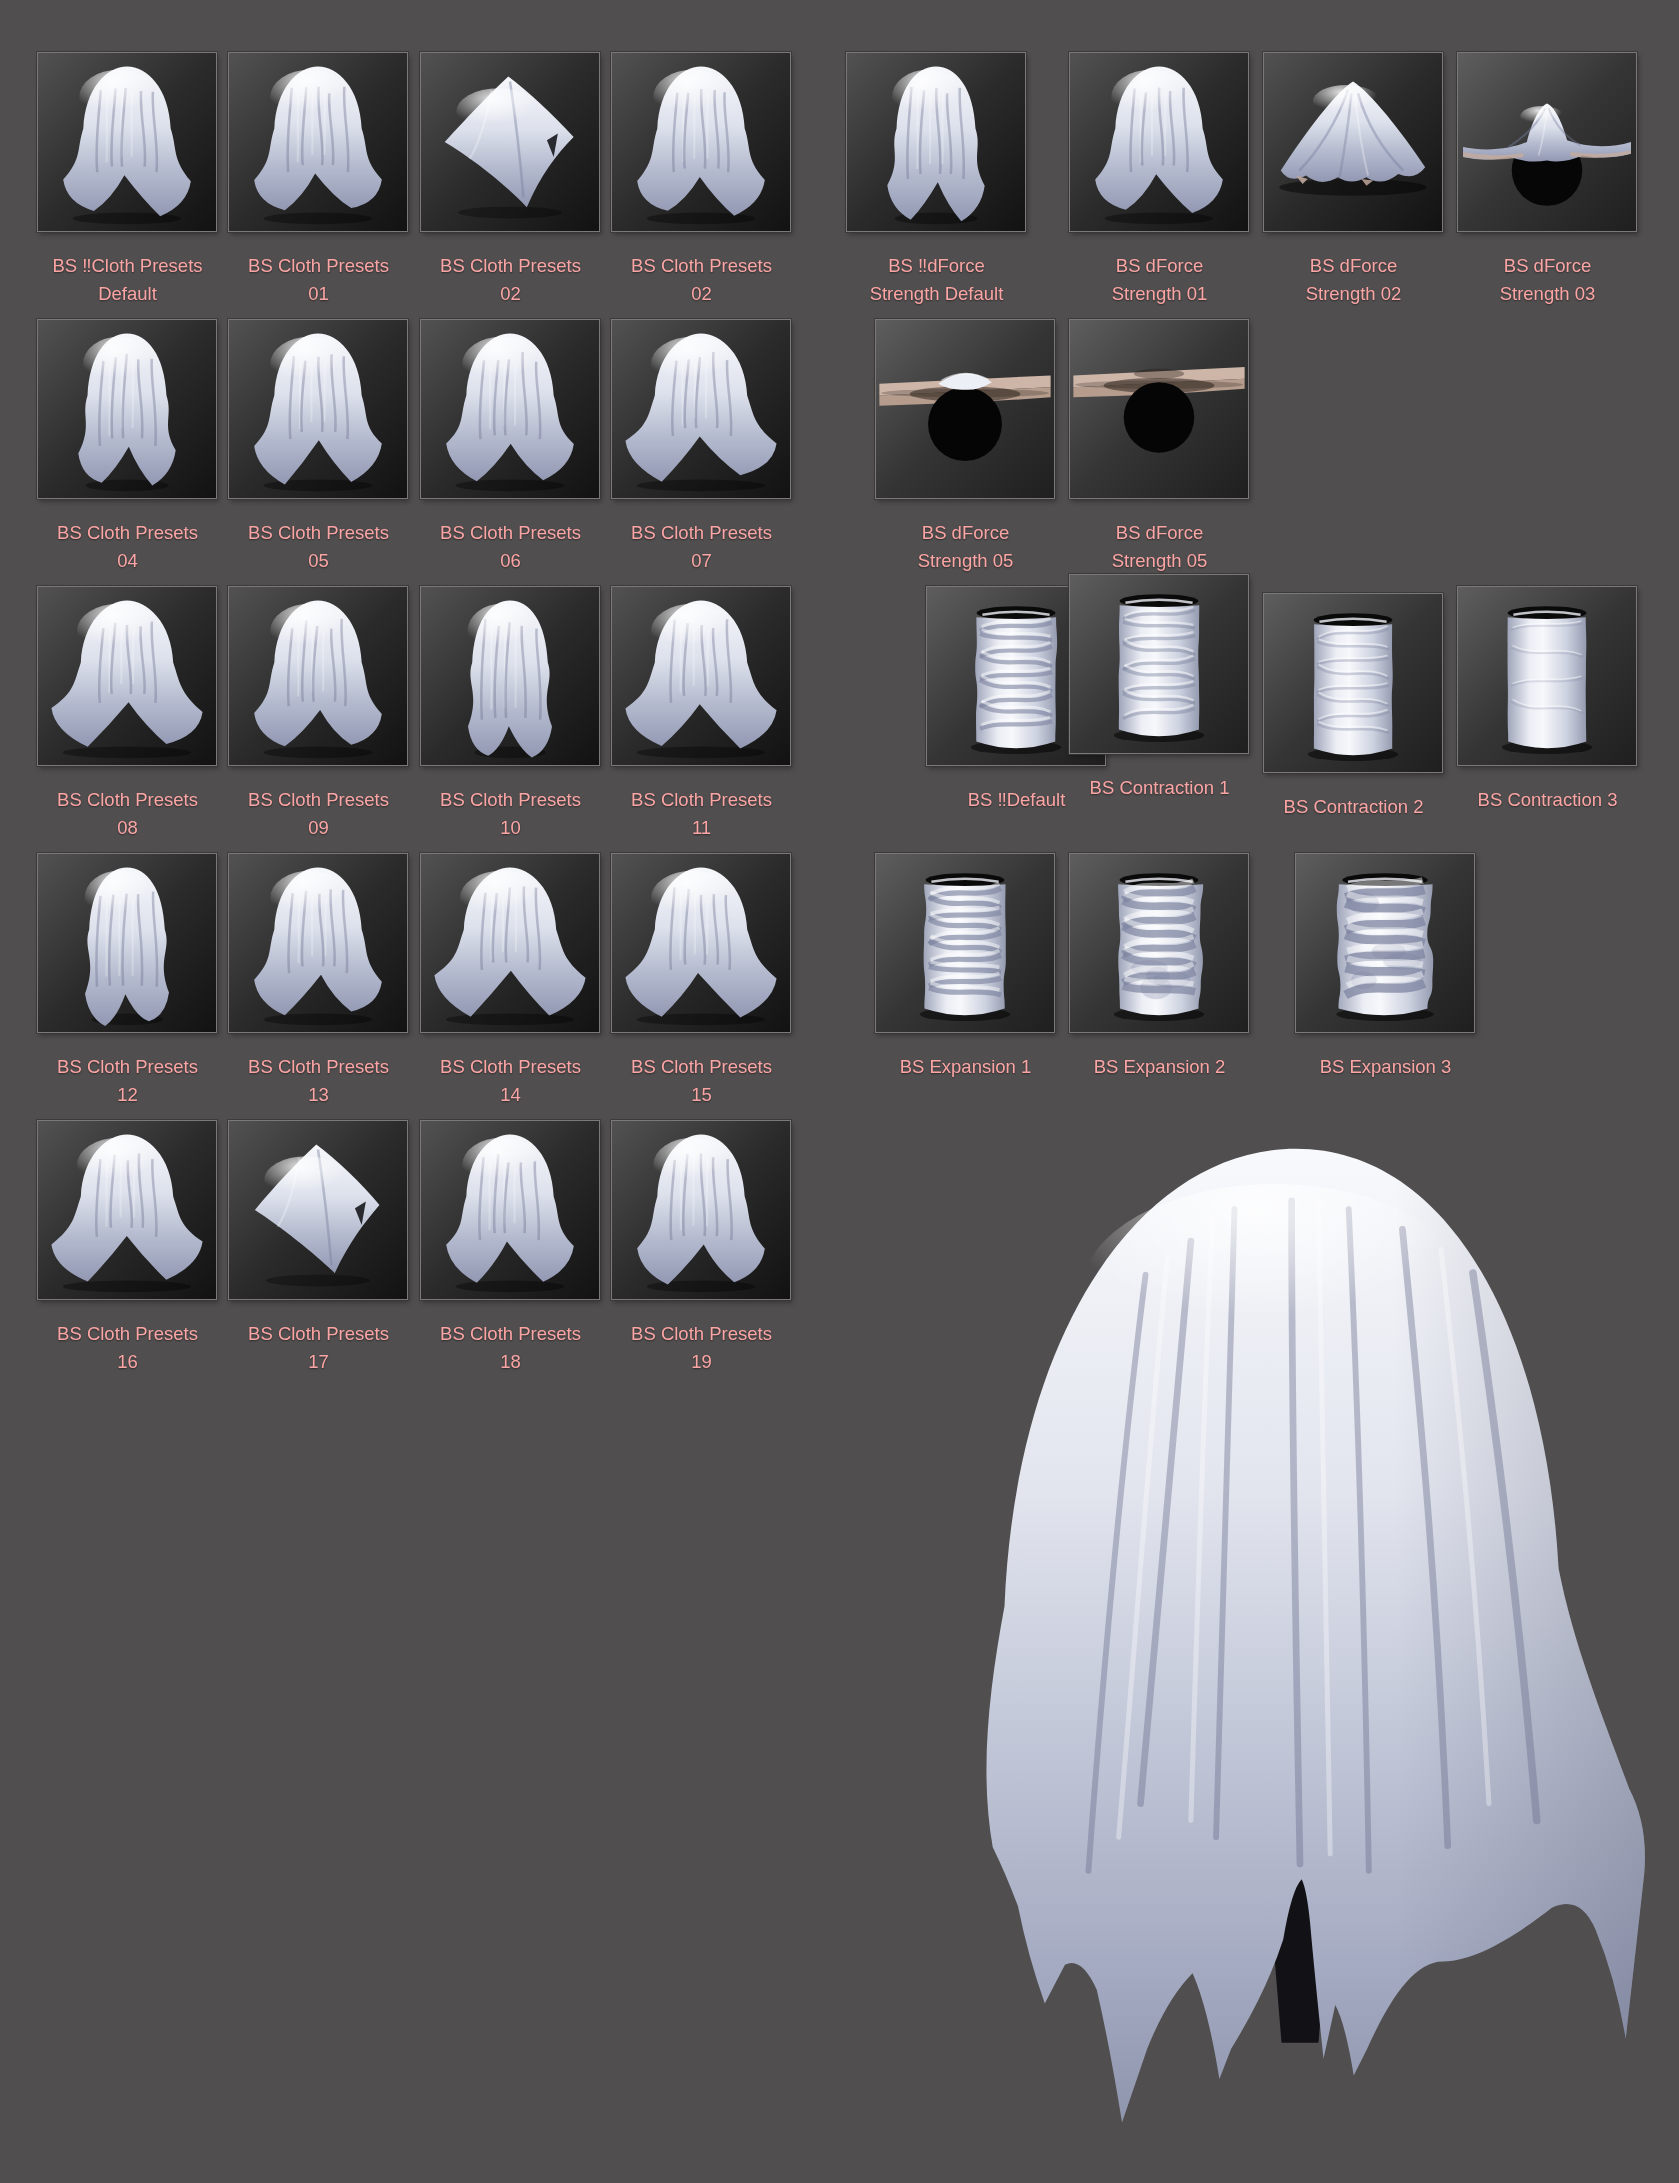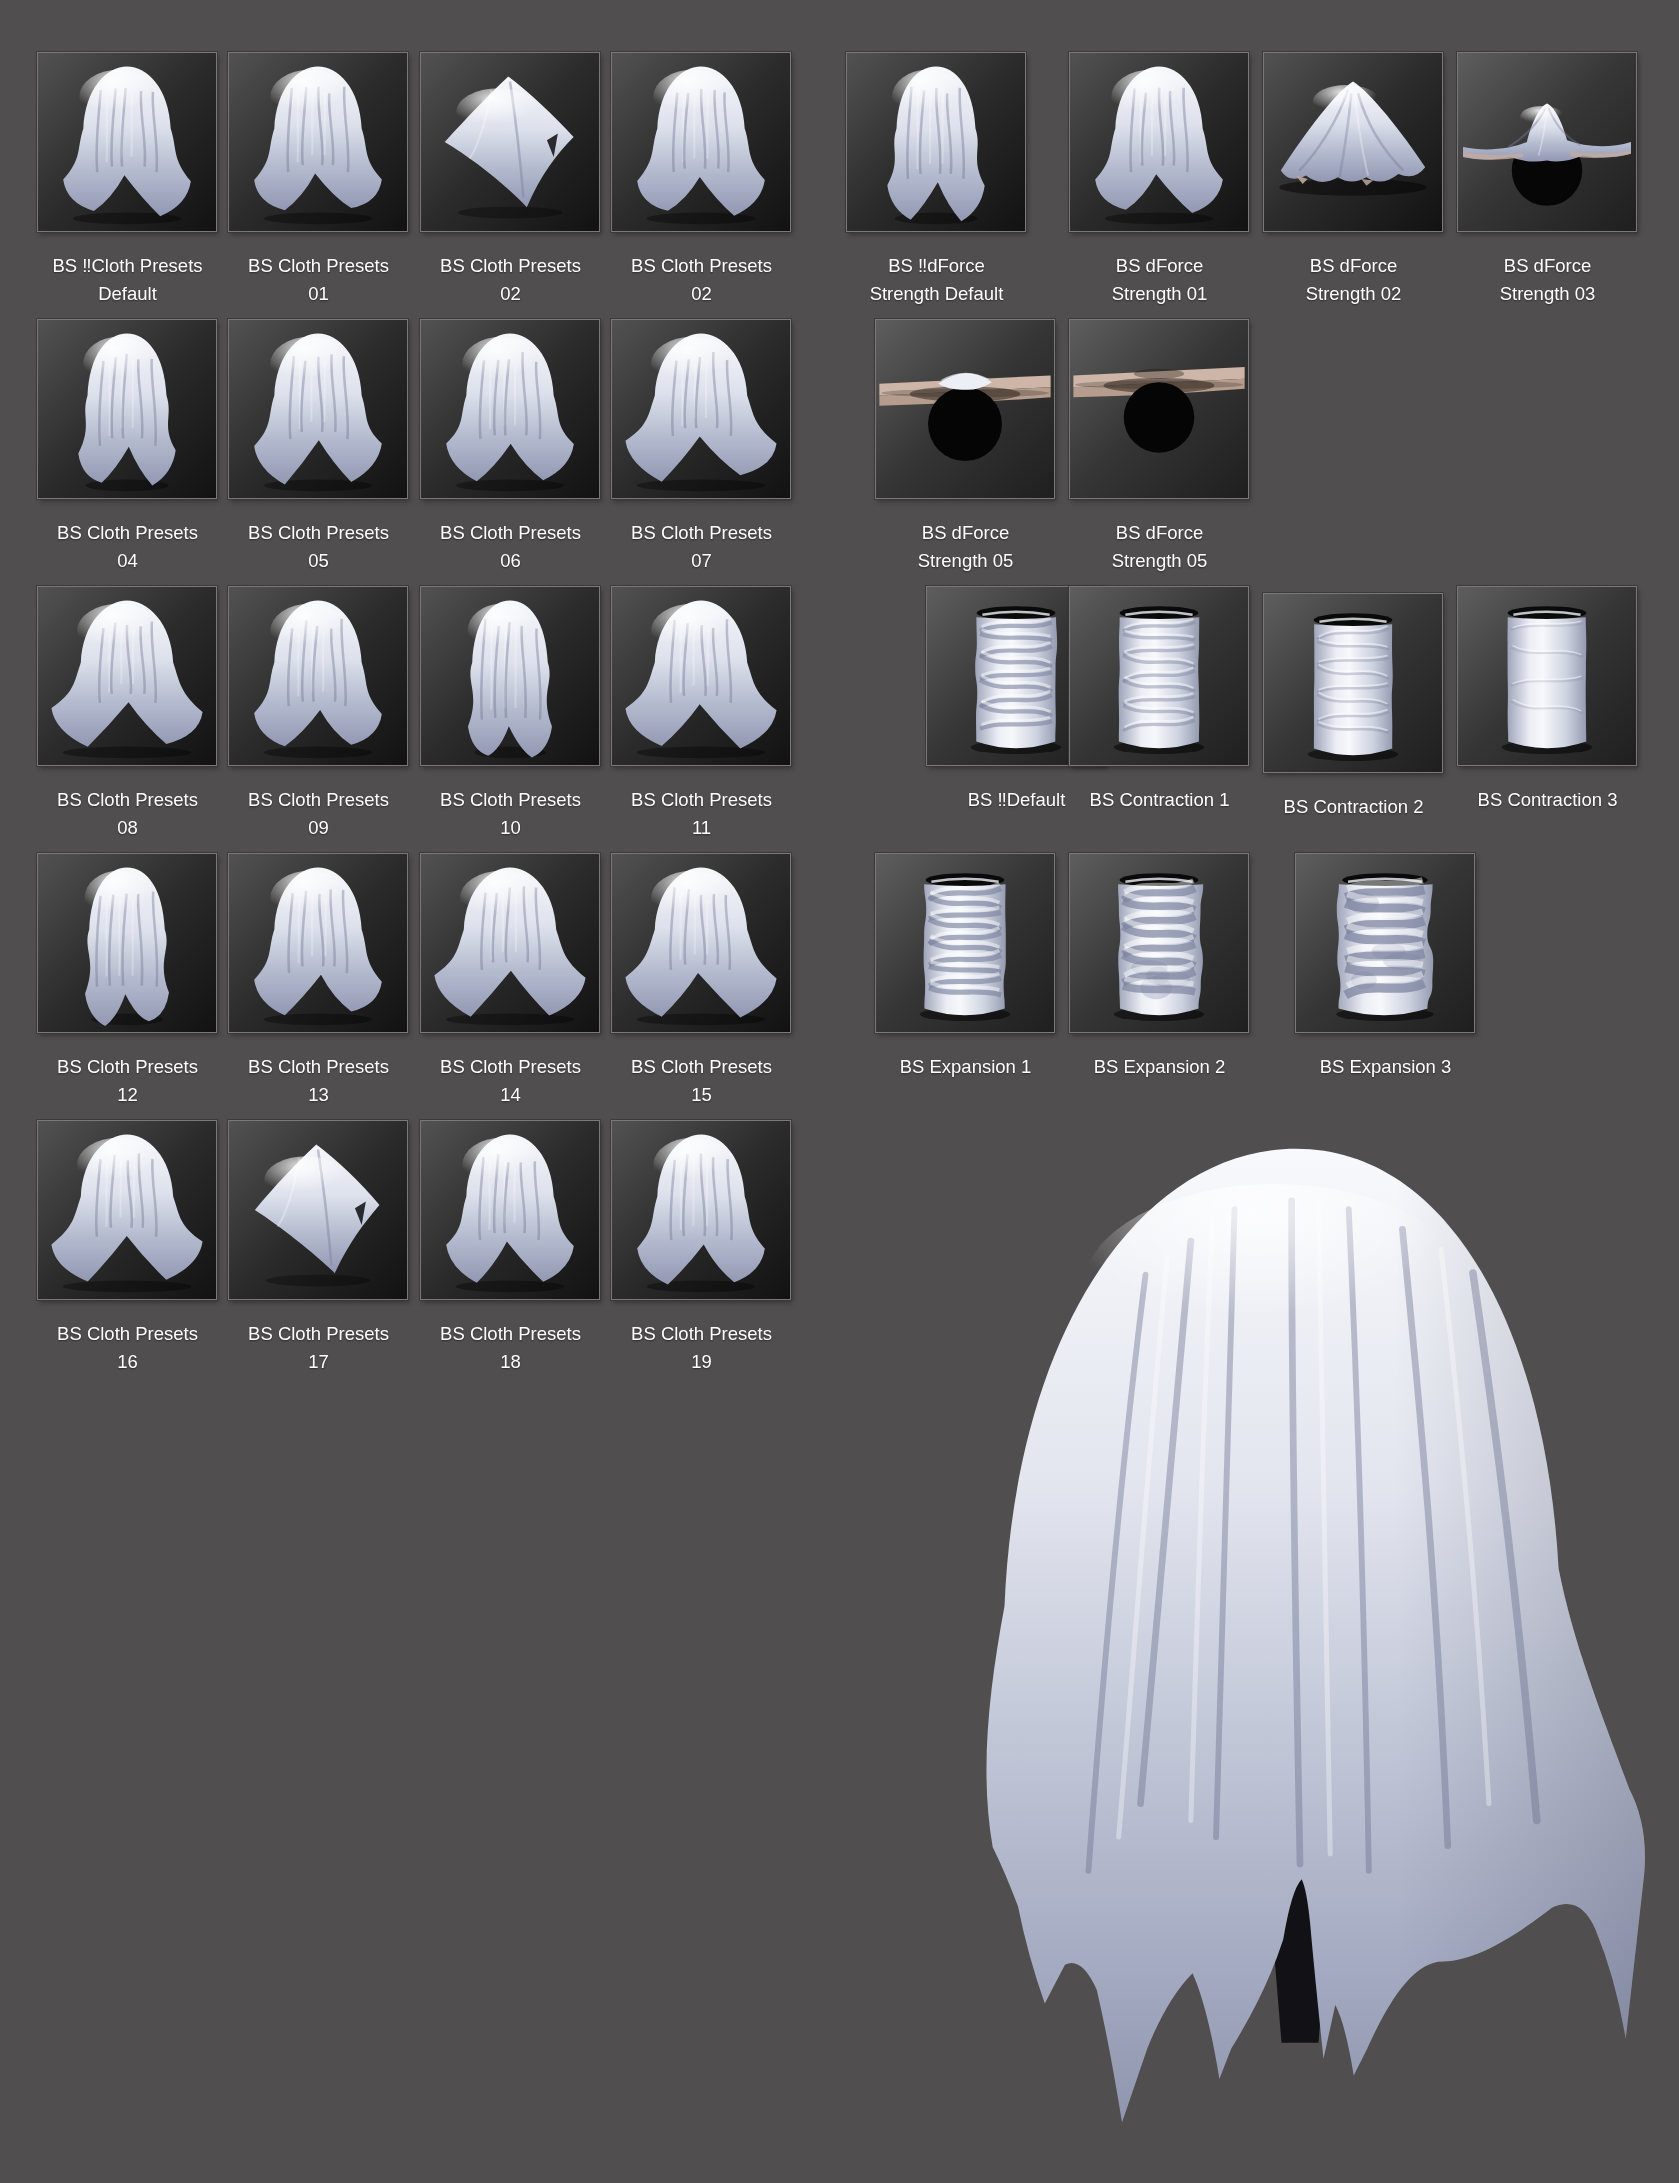--- a/index.html
+++ b/index.html
@@ -13,21 +13,21 @@
   .cell{position:absolute;width:181px;}
   .thumb{
     width:178px;height:178px;
     border:1.7px solid #7b7977;
     box-shadow:0 0 0 0.8px #383636, 1.7px 2.5px 5px rgba(0,0,0,.35);
     background:#262626;
   }
   .thumb svg{display:block;}
   .label{
     position:absolute;left:-18.5px;top:200px;width:218px;
-    text-align:center;color:#ffffff;font-size:18.5px;line-height:28px;
+    text-align:center;color:#fca5a5;font-size:18.5px;line-height:28px;
     text-shadow:0 0.8px 1.7px rgba(0,0,0,.45);
   }
   .label .line{display:block;}
   #preview{position:absolute;left:939px;top:1132px;width:722px;height:1020px;}
   #preview svg{display:block;width:722px;height:1020px;}
 </style>
 </head>
 <body>
 
 <section id="left-grid" class="grid-section">
@@ -1188,21 +1188,21 @@
           <path d="M 63 140.4080900781943 C 90 156.925243255139, 122 140.4080900781943, 149 153.62181261975007" fill="none" stroke="#7d84a0" stroke-opacity="0.6" stroke-width="5"></path>
           <path d="M 65 135.4080900781943 C 92 151.925243255139, 120 135.4080900781943, 147 148.62181261975007" fill="none" stroke="#ffffff" stroke-opacity=".45" stroke-width="3.5"></path>
           <path d="M 63 168.96308687337051 C 90 157.70357979329611, 122 168.96308687337051, 149 159.955481209311" fill="none" stroke="#7d84a0" stroke-opacity="0.6" stroke-width="5"></path>
           <path d="M 65 163.96308687337051 C 92 152.70357979329611, 120 163.96308687337051, 147 154.955481209311" fill="none" stroke="#ffffff" stroke-opacity=".45" stroke-width="3.5"></path>
         </svg>
       </div>
       <div class="label">
         <span class="line">BS ‼Default</span>
       </div>
     </div>
-    <div class="cell" style="left: 1069px; top: 586px; border-radius: 14px;">
+    <div class="cell" style="left: 1069px; top: 574px; border-radius: 14px;">
       <div class="thumb">
         <svg viewBox="0 0 212 212" width="178" height="178">
           <defs>
             <linearGradient id="b28" x1="0" y1="0" x2="1" y2="1">
     <stop offset="0" stop-color="#5e5e5e"></stop>
               <stop offset=".5" stop-color="#353535"></stop>
               <stop offset="1" stop-color="#1f1f1f"></stop>
             </linearGradient>
    <linearGradient id="c28" x1="0" y1="0" x2="1" y2="0">
     <stop offset="0" stop-color="#9fa5ba"></stop>

